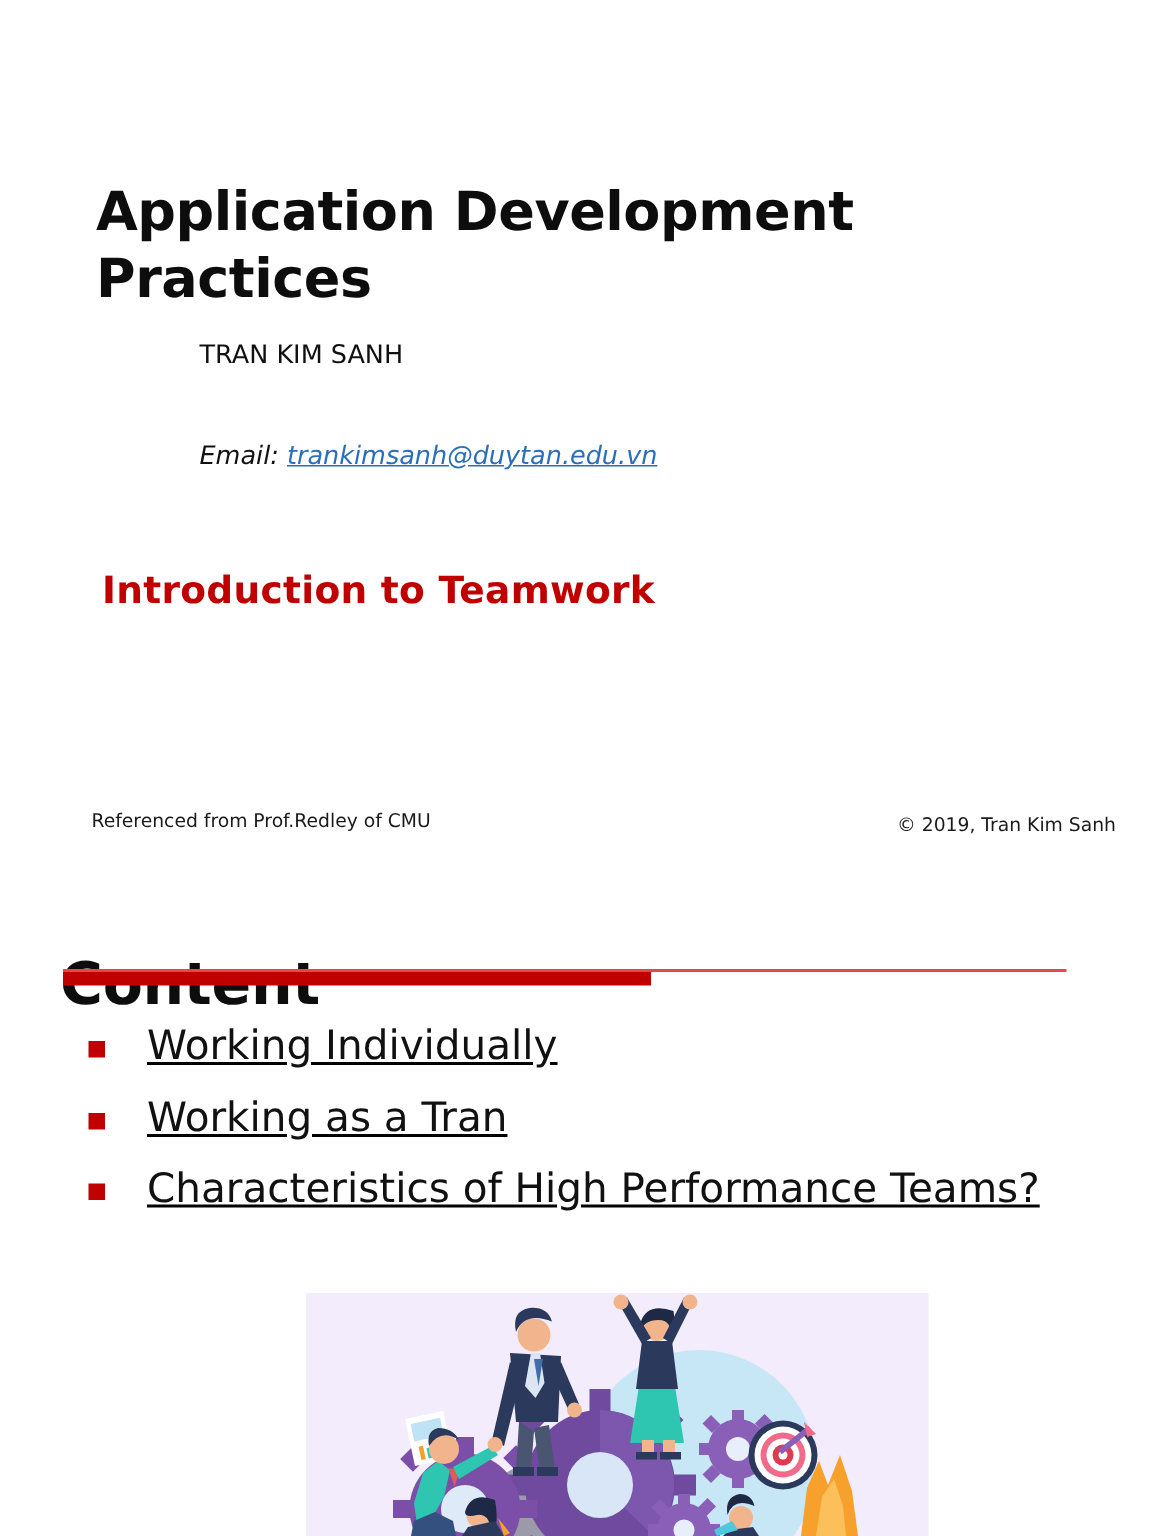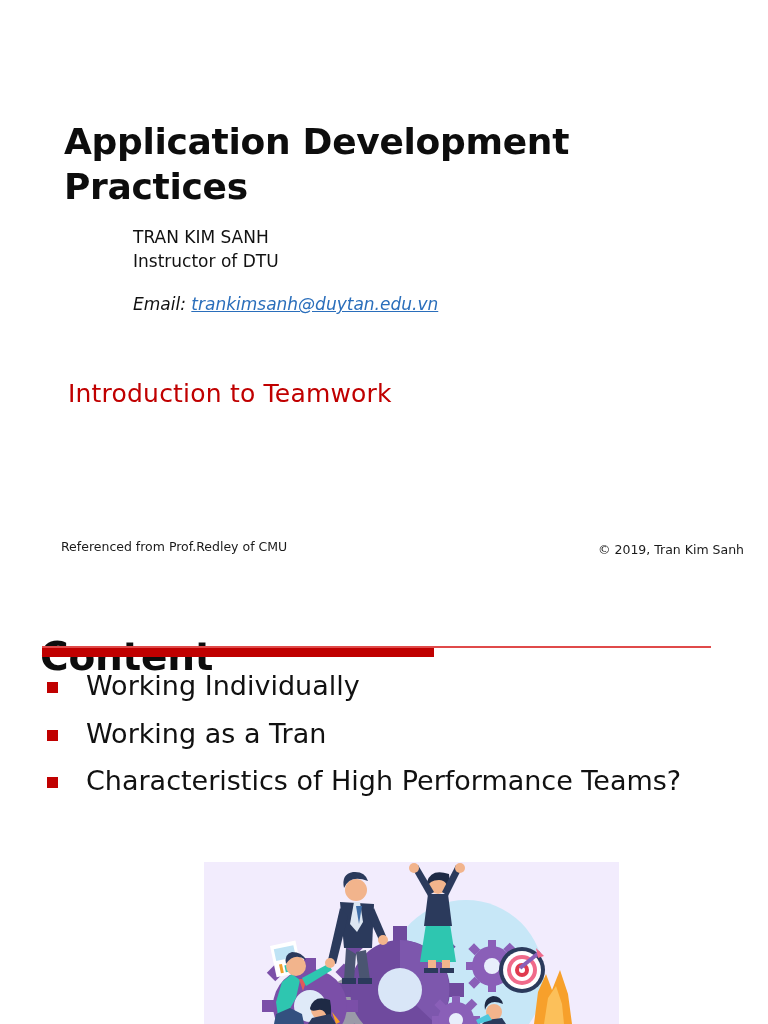--- a/index.html
+++ b/index.html
@@ -62,21 +62,21 @@
     color: #2a6ebb;
     text-decoration: underline;
     font-style: italic;
   }
 
   #subtitle-red {
     position: absolute;
     left: 68px;
     top: 379px;
     font-size: 25px;
-    font-weight: normal;
+    font-weight: bold;
     color: #c00000;
     letter-spacing: 0.2px;
   }
 
   #reference-note {
     position: absolute;
     left: 61px;
     top: 539px;
     font-size: 12.5px;
     color: #1a1a1a;
@@ -126,22 +126,23 @@
     height: 9px;
     background: #c00000;
   }
 
   #bullet-list {
     position: absolute;
     left: 44px;
     top: 88px;
     width: 680px;
     list-style: none;
-    margin: 0;
+    margin: 12px;
     padding: 0;
+    text-decoration: underline;
   }
   #bullet-list li {
     position: relative;
     padding-left: 42px;
     margin-bottom: 11px;
     font-size: 27px;
     line-height: 1.36;
     color: #111111;
   }
   #bullet-list li .marker {
@@ -167,21 +168,20 @@
 </style>
 </head>
 <body>
 
 <section id="slide-title">
 
   <h1 id="deck-title">Application Development Practices</h1>
 
   <div id="presenter-block">
     <div class="pline">TRAN KIM SANH</div>
-    <div class="pline">Instructor of DTU</div>
   </div>
 
   <div id="contact-block">
     <div class="cline">
       <span>Email:</span>
       <a id="email-link" href="#">trankimsanh@duytan.edu.vn</a>
     </div>
   </div>
 
   <div id="subtitle-red">Introduction to Teamwork</div>

